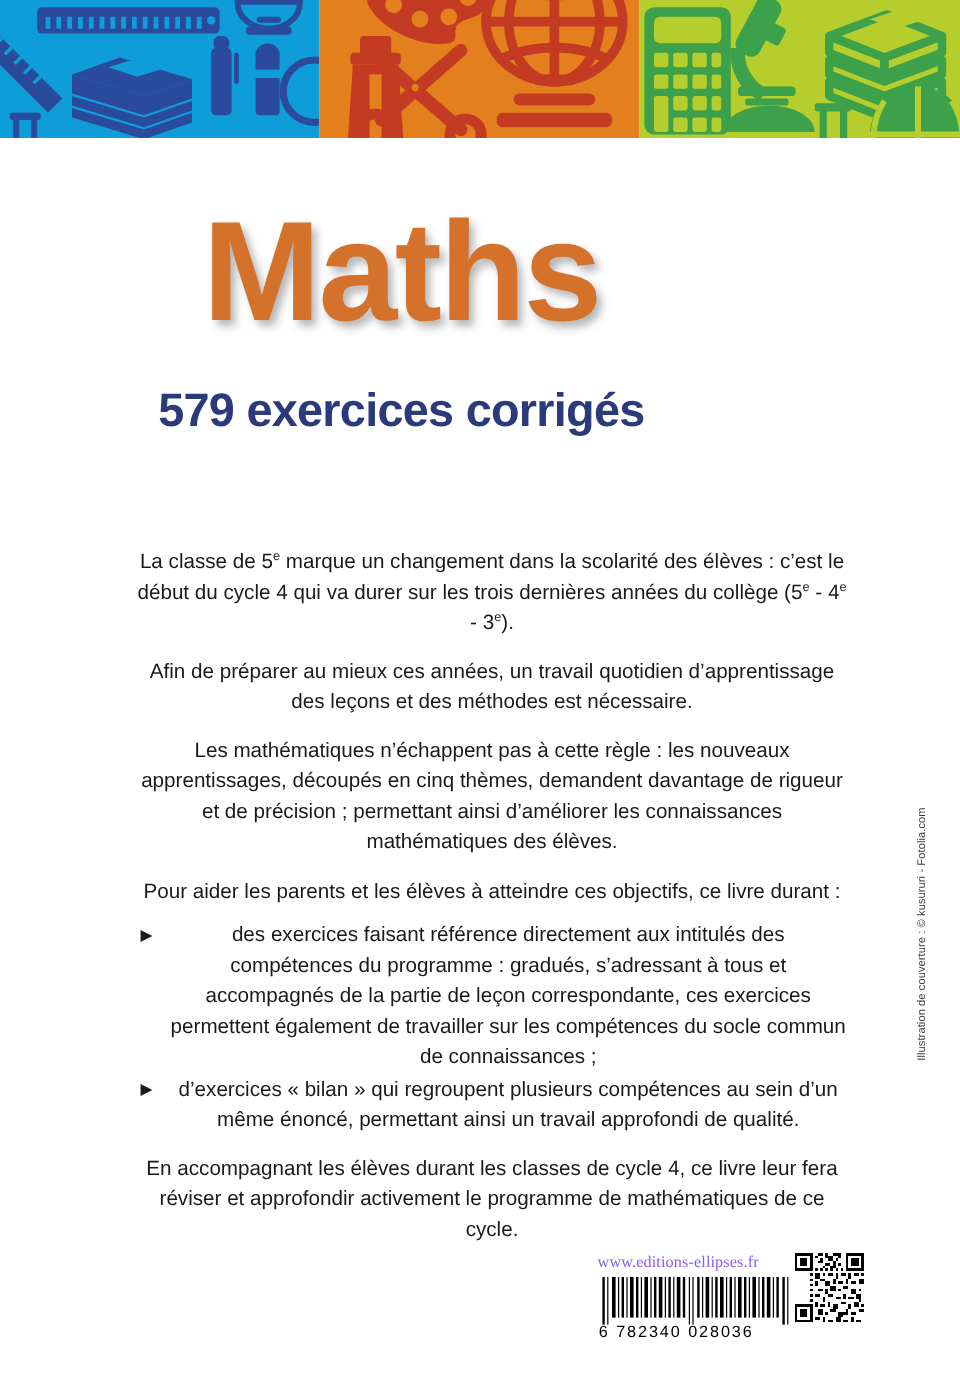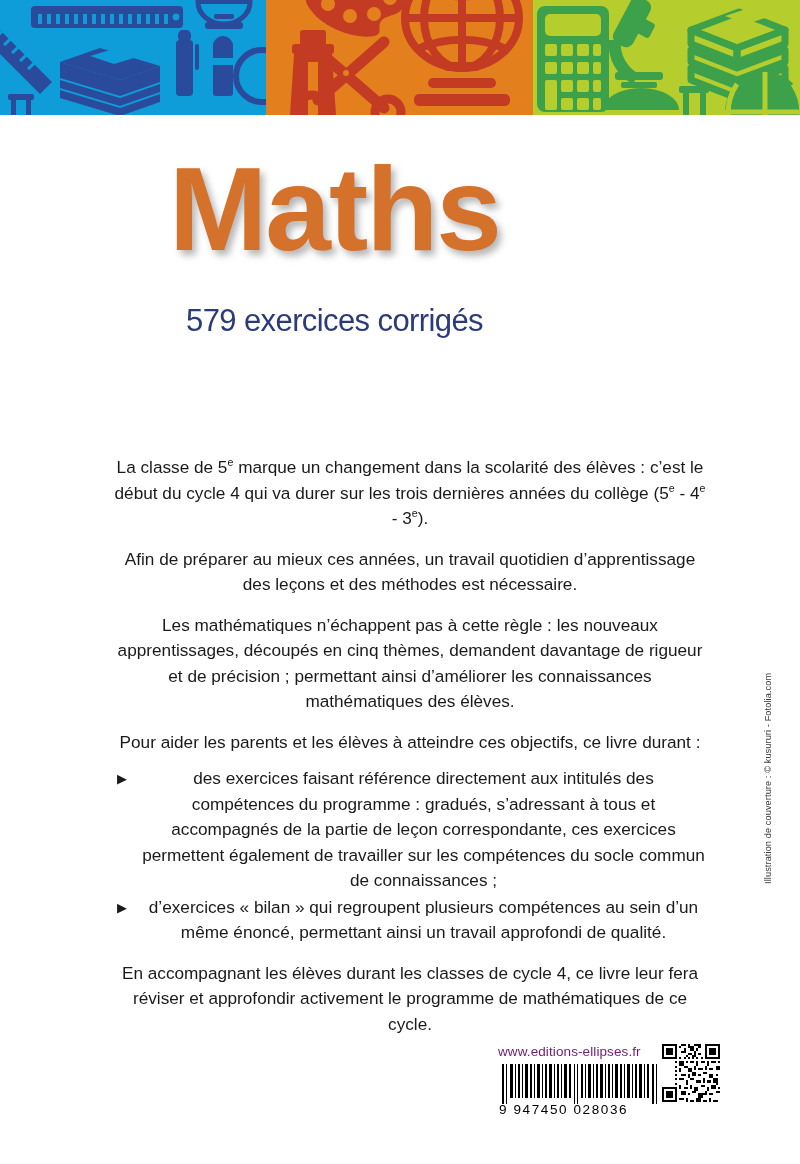--- a/index.html
+++ b/index.html
@@ -17,36 +17,36 @@
     overflow:hidden;
   }
   .band { position:absolute; top:0; height:115px; overflow:hidden; }
   #band-blue   { left:0px;   width:266px; background:#0E9DD9; }
   #band-orange { left:266px; width:267px; background:#E3801D; }
   #band-green  { left:533px; width:267px; background:#B5CE2E; }
 
   .band svg { position:absolute; left:0; top:0; }
 
   
-  #title-block { position:absolute; left:0; top:150px; width:669px; text-align:center; }
+  #title-block { position:absolute; left:0; top:168px; width:669px; text-align:center; }
 
   #main-title {
     font-size:118px;
     font-weight:bold;
     color:#D4712A;
     letter-spacing:-2px;
     line-height:1.0;
     text-shadow:4px 5px 7px rgba(120,120,120,0.55);
     font-family:"Liberation Sans", sans-serif;
   }
 
   #subtitle-1 {
     margin-top:36px;
-    font-size:31px;
-    font-weight:normal;
+    font-size:39px;
+    font-weight:bold;
     color:#2B3A7A;
     letter-spacing:-0.6px;
     line-height:1.1;
   }
 
   #subtitle-2 {
     margin-top:7px;
     font-size:32px;
     font-weight:normal;
     color:#D4712A;
@@ -76,21 +76,21 @@
     position:absolute; left:3px; top:0px;
     font-size:13px; line-height:25.5px; color:#1a1a1a;
   }
   sup { font-size:0.62em; vertical-align:super; line-height:0; }
 
   
   #footer-codes { position:absolute; left:486px; top:1040px; width:250px; height:80px; }
 
   #site-url {
     position:absolute; left:12px; top:4px;
-    font-size:13.5px; color:#701a75; letter-spacing:0.1px;
+    font-size:13.5px; color:#8b5cf6; letter-spacing:0.1px;font-family:Liberation Serif, serif;
   }
   #barcode-wrap { position:absolute; left:13px; top:24px; width:160px; height:58px; }
   #barcode-bars { position:absolute; left:0; top:0; width:160px; height:40px; }
   #isbn-digits {
     position:absolute; left:0; top:38px; width:160px;
     font-size:13.5px; color:#000; letter-spacing:1.6px;
     font-family:"Liberation Sans", sans-serif;
   }
   #qr-code { position:absolute; left:174px; top:2px; width:62px; height:62px; }
 
@@ -369,21 +369,21 @@
         <rect x="128" y="0" width="3" height="34"></rect>
           <rect x="133" y="0" width="1" height="34"></rect>
         <rect x="136" y="0" width="2" height="34"></rect>
           <rect x="140" y="0" width="3" height="34"></rect>
         <rect x="145" y="0" width="1" height="34"></rect>
           <rect x="148" y="0" width="2" height="34"></rect>
         <rect x="153" y="0" width="2" height="40"></rect>
           <rect x="157" y="0" width="1" height="40"></rect>
       </g>
     </svg>
-    <div id="isbn-digits">9 947450 028036</div>
+    <div id="isbn-digits">6 782340 028036</div>
   </div>
 
   <svg id="qr-code" viewBox="0 0 29 29" shape-rendering="crispEdges">
     <rect width="29" height="29" fill="#ffffff"></rect>
     <g fill="#000000">
 
       <rect x="1" y="1" width="7" height="1"></rect>
         <rect x="1" y="7" width="7" height="1"></rect>
       <rect x="1" y="1" width="1" height="7"></rect>
         <rect x="7" y="1" width="1" height="7"></rect>

